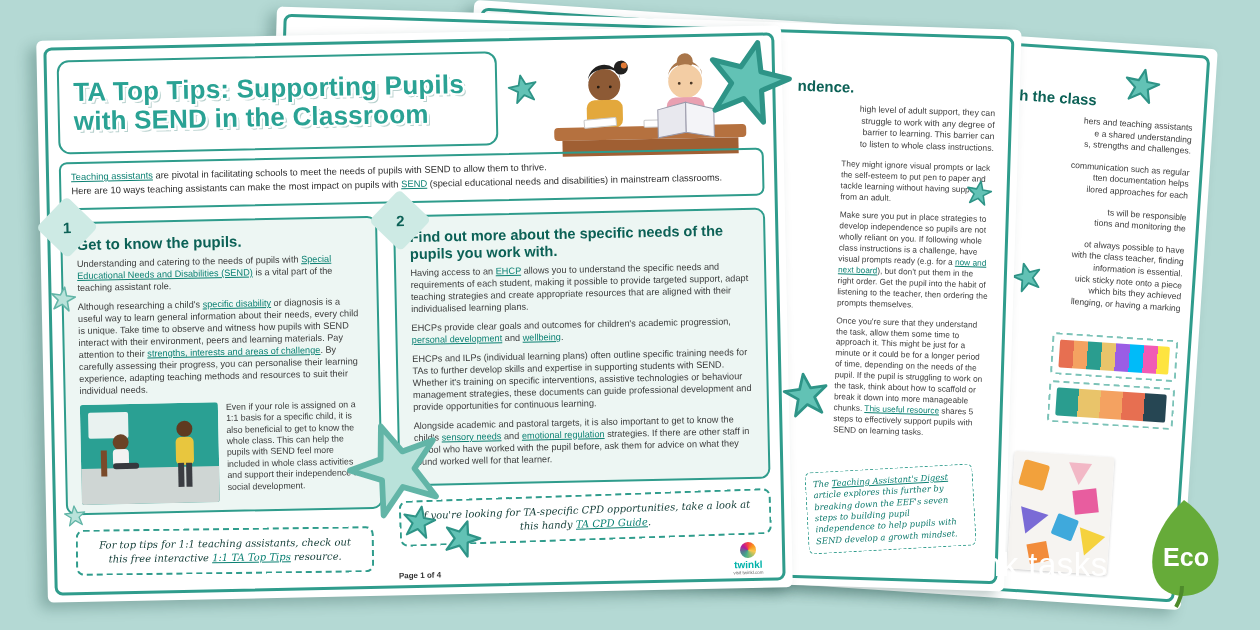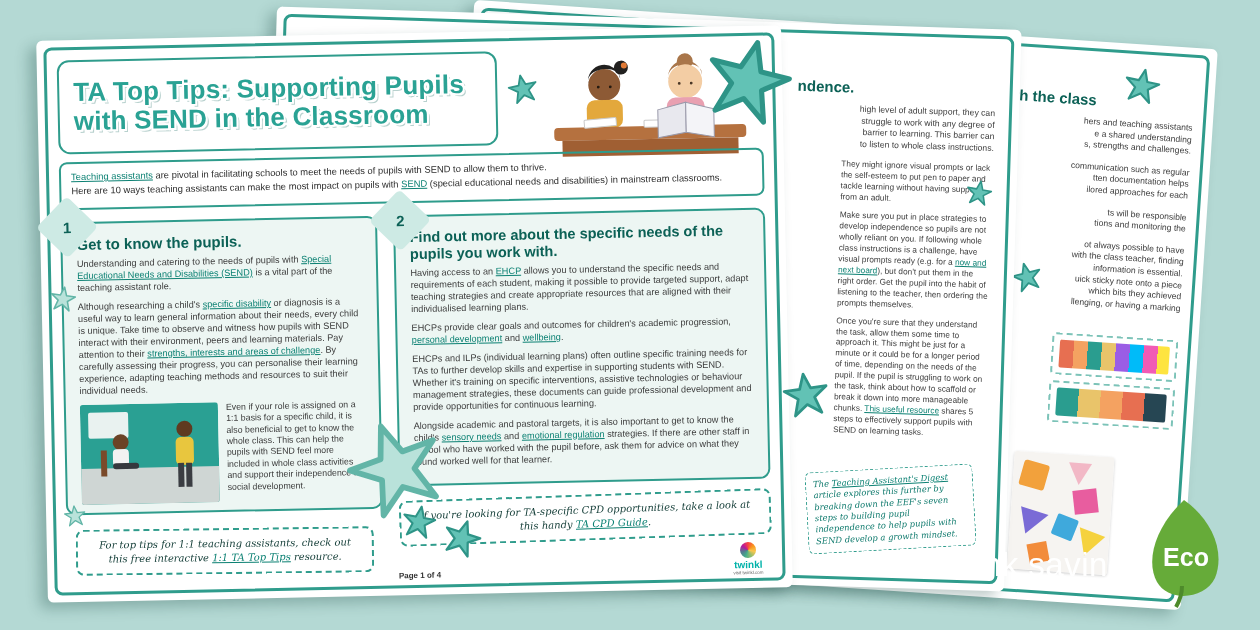--- a/index.html
+++ b/index.html
@@ -293,20 +293,20 @@
   <svg class="star teal sI" viewBox="0 0 100 100">
       <polygon points="50,4 62,36 96,36 68,57 79,92 50,71 21,92 32,57 4,36 38,36"></polygon>
     </svg>
   <svg class="star teal sJ" viewBox="0 0 100 100">
       <polygon points="50,4 62,36 96,36 68,57 79,92 50,71 21,92 32,57 4,36 38,36"></polygon>
     </svg>
   <svg class="star teal sK" viewBox="0 0 100 100">
       <polygon points="50,4 62,36 96,36 68,57 79,92 50,71 21,92 32,57 4,36 38,36"></polygon>
     </svg>
 
-  <div class="inkline"><span>ink saving</span></div>
+  <div class="inkline"><span>ink tasks</span></div>
   <svg class="leaf" width="84" height="110" viewBox="0 0 84 110">
     <path d="M42 2 C68 20 84 52 73 80 C63 101 27 105 15 84 C3 62 14 28 42 2 Z" fill="#66ab39"></path>
     <path d="M40 88 C40 96 38 102 34 109" stroke="#4e8a2b" stroke-width="4" fill="none"></path>
     <text x="44" y="68" text-anchor="middle" font-size="25" font-weight="bold" fill="#ffffff" font-family="Liberation Sans, sans-serif">Eco</text>
   </svg>
 
 </div>
 
 </body></html>

